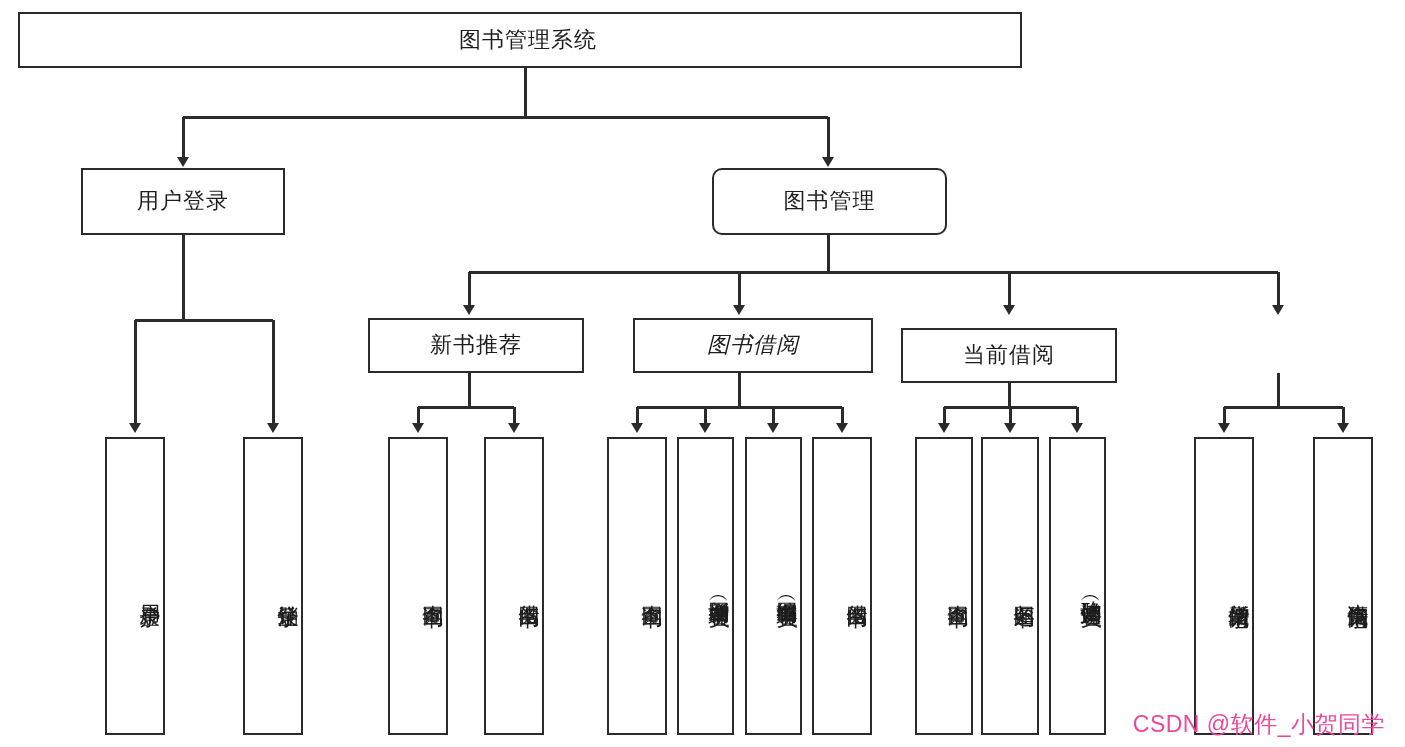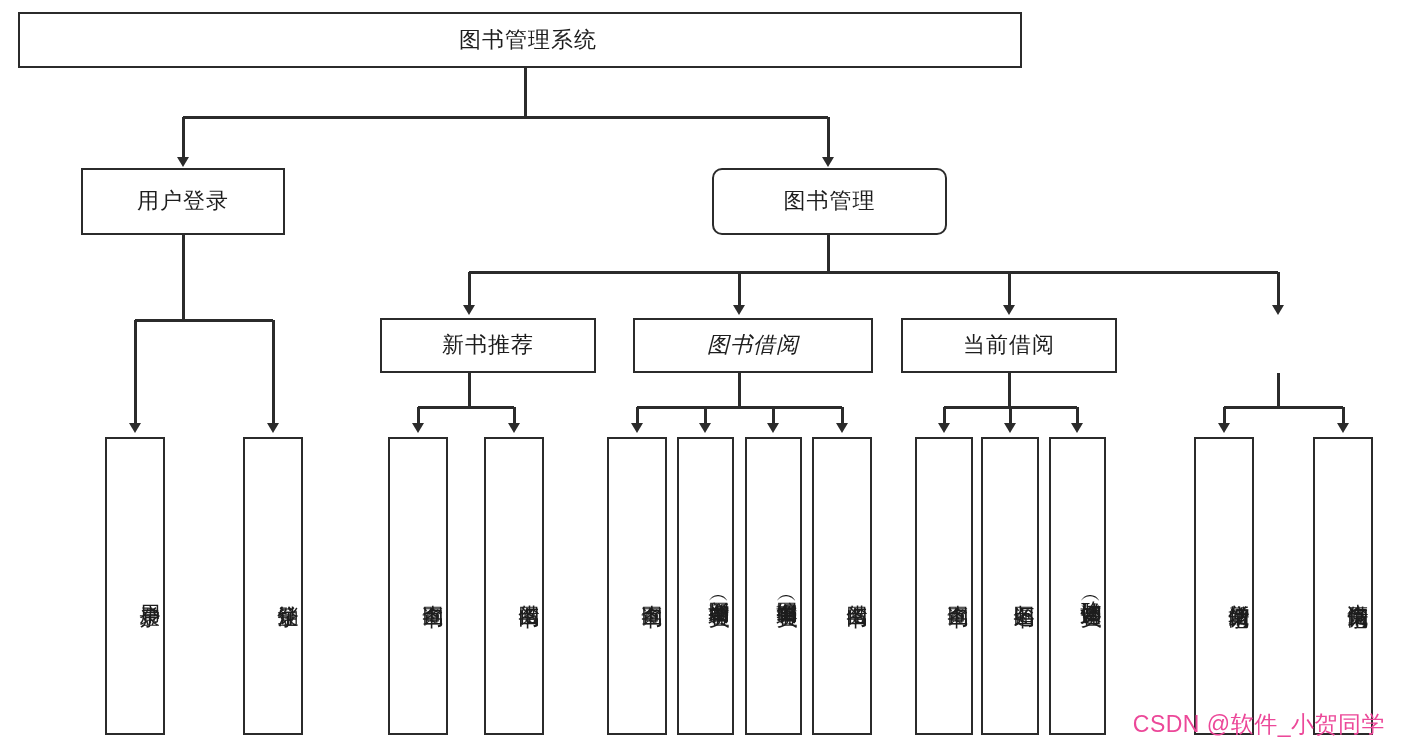--- a/index.html
+++ b/index.html
@@ -119,23 +119,23 @@
       <path d="M1224,407 L1224,424" marker-end="url(#arrow)"></path>
       <path d="M1343,407 L1343,424" marker-end="url(#arrow)"></path>
     </g>
   </svg>
 
   <div class="node node-h" style="left:18px; top:12px; width:1004px; height:56px;padding-left:16px;">图书管理系统</div>
 
   <div class="node node-h" style="left:81px; top:168px; width:204px; height:67px;">用户登录</div>
   <div class="node node-h" style="left:712px; top:168px; width:235px; height:67px;border-radius:10px;">图书管理</div>
 
-  <div class="node node-h" style="left:380px; top:318px; width:216px; height:55px;">新书推荐</div>
+  <div class="node node-h" style="left:368px; top:318px; width:216px; height:55px;">新书推荐</div>
   <div class="node node-h" style="left:633px; top:318px; width:240px; height:55px;font-style:italic;">图书借阅</div>
-  <div class="node node-h" style="left:901px; top:318px; width:216px; height:55px;">当前借阅</div>
+  <div class="node node-h" style="left:901px; top:328px; width:216px; height:55px;">当前借阅</div>
 
   <div class="node node-v" style="left:105px; top:437px; width:60px; height:298px;">用户登录</div>
   <div class="node node-v" style="left:243px; top:437px; width:60px; height:298px;">注销登录</div>
 
   <div class="node node-v" style="left:388px; top:437px; width:60px; height:298px;">查询图书</div>
   <div class="node node-v" style="left:484px; top:437px; width:60px; height:298px;">借阅图书</div>
 
   <div class="node node-v" style="left:607px; top:437px; width:60px; height:298px;">查询图书</div>
   <div class="node node-v deep" style="left:677px; top:437px; width:57px; height:298px;">新增图书（管理员）</div>
   <div class="node node-v deep" style="left:745px; top:437px; width:57px; height:298px;">编辑图书（管理员）</div>

